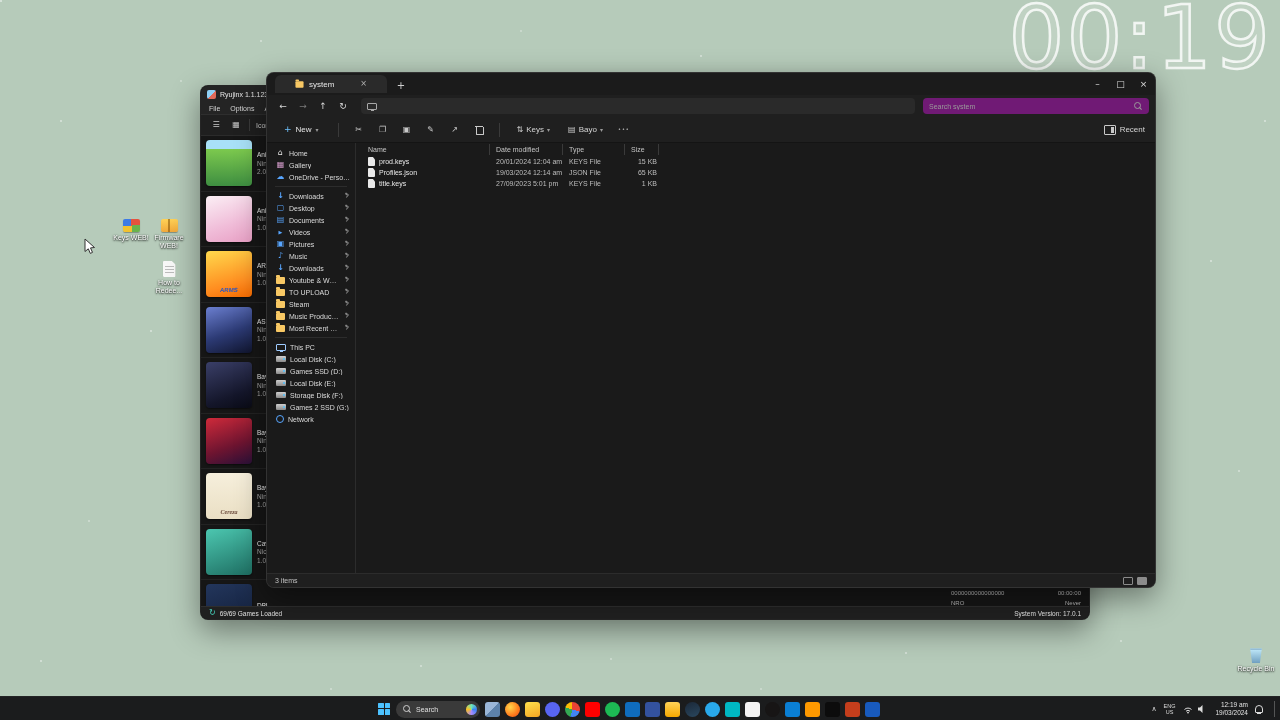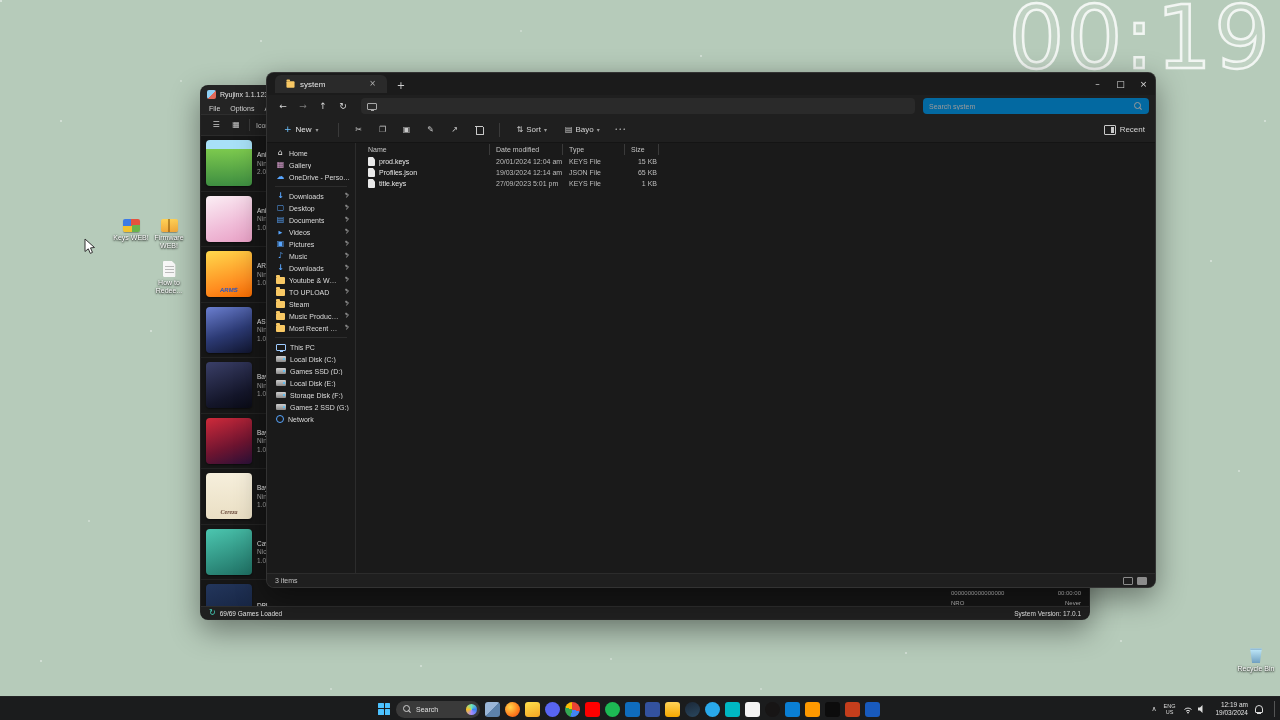--- a/index.html
+++ b/index.html
@@ -81,32 +81,32 @@
 .g-meta{margin-left:5px;display:flex;flex-direction:column;gap:1.5px;font-size:6.5px;color:#a9a9a9;line-height:1.1;white-space:nowrap}
 .g-title{color:#ececec}
 .r-rowinfo{position:absolute;left:750px;top:504px;width:130px;font-size:6px;color:#b9b9b9;display:flex;flex-direction:column;gap:4px}
 .ri-row{display:flex;justify-content:space-between}
 .r-status{position:absolute;left:0;right:0;bottom:0;height:13px;background:#202020;border-top:1px solid #2e2e2e;display:flex;align-items:center;justify-content:space-between;padding:0 8px;font-size:6.5px;color:#e0e0e0}
 .r-status-left{display:flex;align-items:center;gap:4px}
 .teal{color:#45d0ba;font-size:8px}
 
 .explorer{left:266px;top:72px;width:890px;height:516px;background:#1f1f1f;border:1px solid rgba(255,255,255,.09);z-index:2;overflow:hidden;border-radius:8px;display:flex;flex-direction:column;color:#e6e6e6}
 .x-titlebar{height:22px;display:flex;align-items:center;background:#1b1b1b;padding-left:8px;flex:none}
-.x-tab{width:112px;height:18px;background:#2a2a2a;border-radius:6px 6px 0 0;display:flex;align-items:center;gap:5px;padding:0 11px;font-size:8px}
+.x-tab{width:112px;height:18px;background:#2a2a2a;border-radius:6px 6px 0 0;display:flex;align-items:center;gap:5px;padding:0 20px;font-size:8px}
 .x-tab .fldr{transform:scale(.9)}
 .x-tab-label{flex:1;white-space:nowrap;overflow:hidden}
 .x-tab-close{font-size:8px;color:#b5b5b5}
 .x-newtab{width:16px;height:16px;margin:4px 0 0 6px;font-size:10px;color:#cfcfcf}
 .x-wincontrols{margin-left:auto;display:flex;height:100%}
 .wc{width:23px;height:100%;display:flex;align-items:center;justify-content:center;font-size:9px;color:#dcdcdc}
 .x-navbar{height:22px;display:flex;align-items:center;background:#1f1f1f;padding:0 6px;flex:none}
 .nv{width:20px;height:16px;font-size:9px;color:#d8d8d8}
 .nv.dim{color:#7a7a7a}
 .addr{flex:1;height:16px;background:#2a2a2a;border-radius:4px;margin:0 8px;display:flex;align-items:center;gap:5px;padding:0 6px}
-.x-search{width:226px;height:16px;background:#0369a1;border-radius:4px;display:flex;align-items:center;padding:0 6px;gap:4px}
+.x-search{width:226px;height:16px;background:#701a75;border-radius:4px;display:flex;align-items:center;padding:0 6px;gap:4px}
 .x-search input{flex:1;min-width:0;background:transparent;border:none;outline:none;color:#ddd;font-size:7px;font-family:inherit}
 .x-search input::placeholder{color:#9a9a9a}
 .x-cmdbar{height:26px;display:flex;align-items:center;background:#1f1f1f;border-bottom:1px solid #141414;padding:0 10px;gap:8px;flex:none}
 .cmd-new{display:flex;align-items:center;gap:4px;font-size:8px;color:#e4e4e4;padding:3px 7px;border-radius:4px}
 .cmd-new .c-plus{color:#6fc3ff;font-size:9px}
 .cmd-btn{display:flex;align-items:center;gap:3px;font-size:8px;color:#d5d5d5;padding:3px 5px;border-radius:4px}
 .ci{width:16px;height:16px;font-size:8px;color:#c9c9c9}
 .vsep{width:1px;height:14px;background:#3a3a3a;margin:0 4px}
 .caret-sm{font-size:6px;color:#9a9a9a}
 .cmd-details{margin-left:auto;display:flex;align-items:center;gap:4px;font-size:8px;color:#d5d5d5}
@@ -338,21 +338,21 @@
     <span class="vsep"></span>
     <span class="glyph ci c-cut"></span>
     <span class="glyph ci c-copy"></span>
     <span class="glyph ci c-paste"></span>
     <span class="glyph ci c-rename"></span>
     <span class="glyph ci c-share"></span>
     <span class="del-icon"></span>
     <span class="vsep"></span>
     <div class="cmd-btn">
       <span class="glyph c-sort"></span>
-      <span>Sort</span>
+      <span>Keys</span>
       <span class="glyph caret-sm c-caret"></span>
     </div>
     <div class="cmd-btn">
       <span class="glyph c-view"></span>
       <span>Bayo</span>
       <span class="glyph caret-sm c-caret"></span>
     </div>
     <span class="glyph ci c-more"></span>
     <div class="cmd-details">
       <span class="details-icon"></span>

